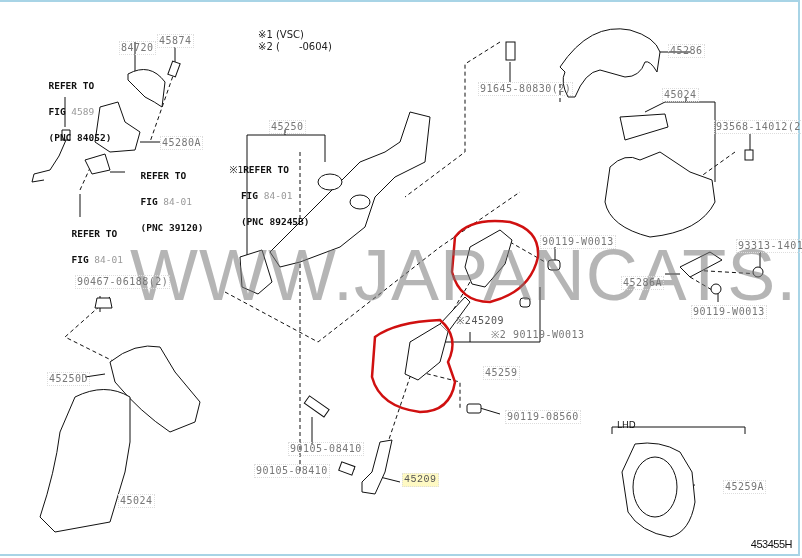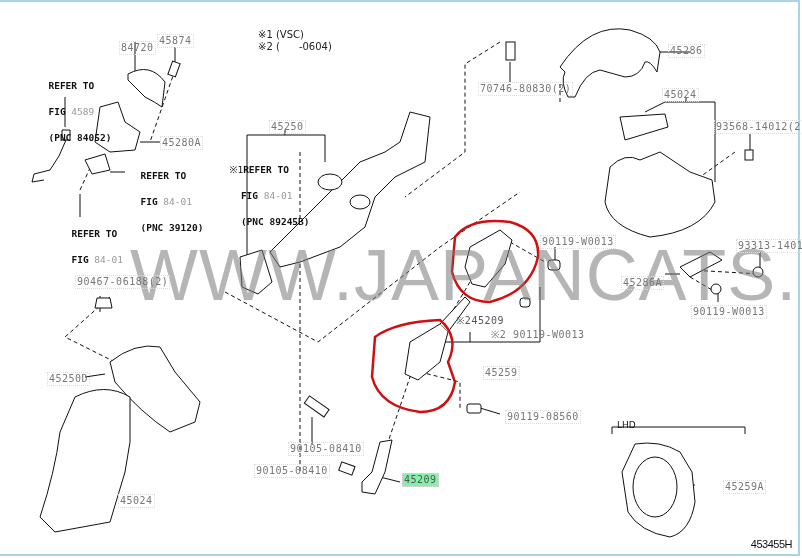--- a/index.html
+++ b/index.html
@@ -1,20 +1,20 @@
 <!DOCTYPE html>
 <html><head>
 <meta charset="utf-8">
 <style>
   html,body{margin:0;padding:0;background:#fff;}
   body{width:802px;height:558px;position:relative;overflow:hidden;font-family:"DejaVu Sans Mono","Liberation Mono",monospace;}
   #frame{position:absolute;left:0;top:0;width:800px;height:556px;border-top:2px solid #a8d4e6;border-right:2px solid #a8d4e6;border-bottom:2px solid #a8d4e6;box-sizing:border-box;background:#fff;}
   svg#art{position:absolute;left:0;top:0;}
   .lbl{position:absolute;font-size:10px;color:#777;letter-spacing:0.5px;white-space:nowrap;border:1px dotted #ddd;padding:0 1px;line-height:12px;cursor:pointer;}
-  .lbl.hl{background:#86efac;color:#555;}
+  .lbl.hl{background:#fef9c3;color:#555;font-family:Liberation Mono, monospace;}
   .note{position:absolute;font-size:9.5px;color:#111;font-weight:bold;white-space:pre;line-height:13px;}
   .note .ref{color:#999;font-weight:normal;margin-top:36px;}
   .jp{position:absolute;font-family:"DejaVu Sans",sans-serif;font-size:10px;color:#222;line-height:13px;white-space:pre;}
   .wm{position:absolute;font-family:"Liberation Sans",sans-serif;color:rgba(120,120,120,0.55);white-space:nowrap;pointer-events:none;}
   .wm-main{left:130px;top:232px;font-size:72px;letter-spacing:1px;}
   .wm-date{left:350px;top:300px;font-size:18px;}
   .figid{position:absolute;right:6px;bottom:4px;font-family:"Liberation Sans",sans-serif;font-size:11px;color:#111;letter-spacing:-0.5px;text-align:center;}
   .lhd{position:absolute;left:617px;top:418px;font-family:"DejaVu Sans",sans-serif;font-size:9px;color:#111;}
 </style>
 </head>
@@ -158,21 +158,21 @@
 <div class="note" style="left:218px;top:148px;">
   <span style="font-weight:normal">※1</span><span>REFER TO</span><br>
   &nbsp;&nbsp;<span>FIG </span><span class="ref">84-01</span><br>
   &nbsp;&nbsp;<span>(PNC 89245B)</span>
 </div>
 
 <div class="lbl" style="left:119px;top:39px;">84720</div>
 <div class="lbl" style="left:157px;top:32px;">45874</div>
 <div class="lbl" style="left:160px;top:134px;">45280A</div>
 <div class="lbl" style="left:269px;top:118px;">45250</div>
-<div class="lbl" style="left:478px;top:80px;">70746-80830(2)</div>
+<div class="lbl" style="left:478px;top:80px;">91645-80830(2)</div>
 <div class="lbl" style="left:668px;top:42px;">45286</div>
 <div class="lbl" style="left:662px;top:86px;">45024</div>
 <div class="lbl" style="left:714px;top:118px;">93568-14012(2)</div>
 <div class="lbl" style="left:540px;top:233px;">90119-W0013</div>
 <div class="lbl" style="left:736px;top:237px;">93313-14012</div>
 <div class="lbl" style="left:621px;top:266px;margin-top:8px;">45286A</div>
 <div class="lbl" style="left:691px;top:303px;">90119-W0013</div>
 <div class="lbl" style="left:75px;top:273px;">90467-06188(2)</div>
 <div class="lbl" style="left:455px;top:313px;border:none;color:#555;">※245209</div>
 <div class="lbl" style="left:490px;top:327px;border:none;color:#777;">※2 90119-W0013</div>

